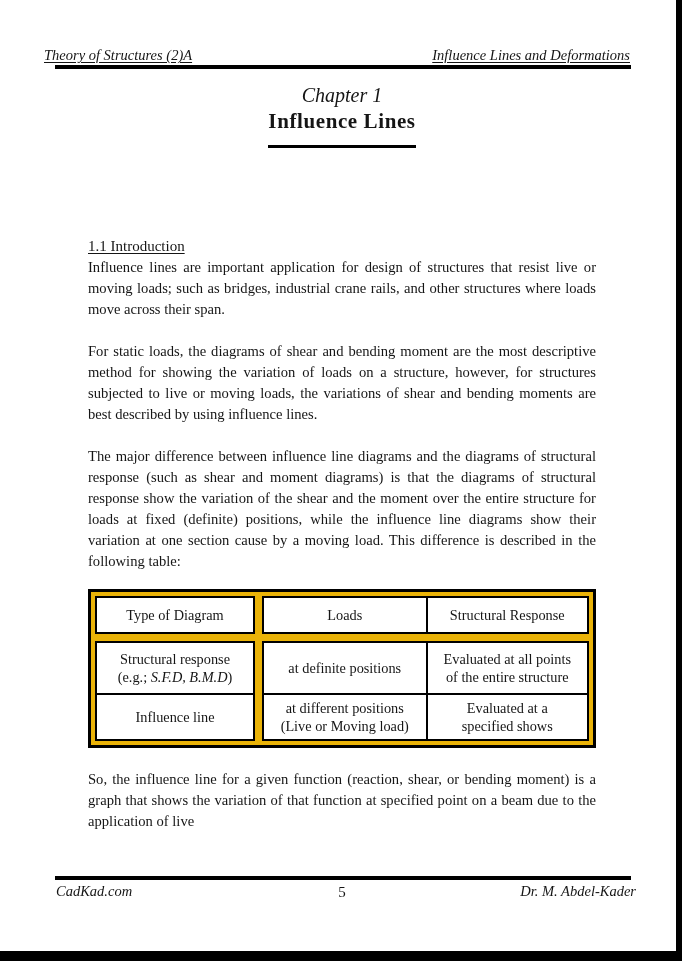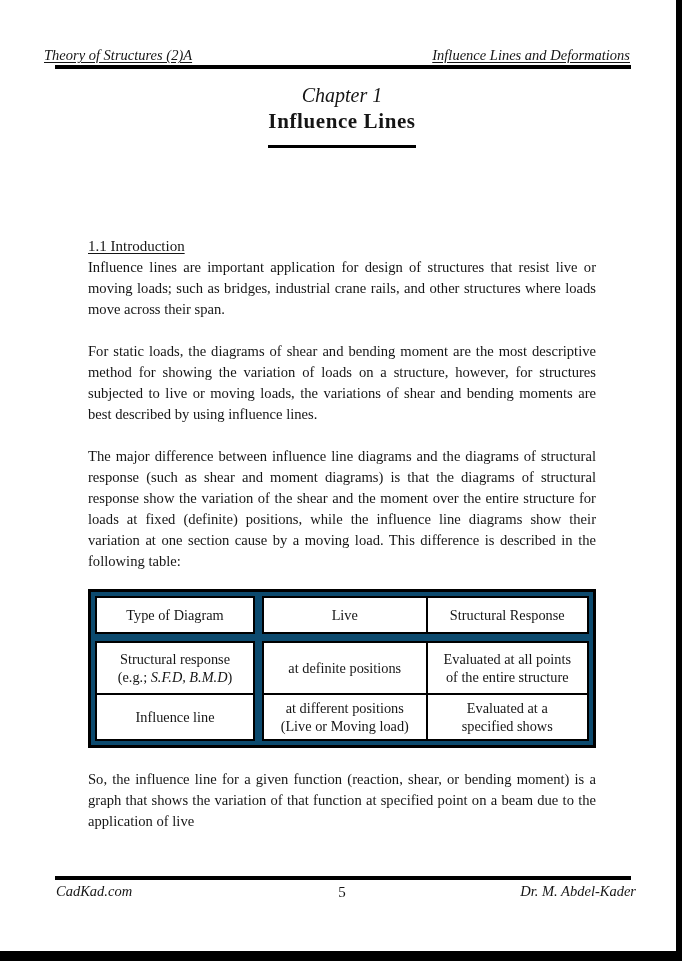--- a/index.html
+++ b/index.html
@@ -69,21 +69,21 @@
     margin-top: 21px;
   }
   .body-para.first { margin-top: 0; }
   .u { text-underline-offset: 2px; margin-top: 45px; }
   .it { font-style: italic; }
 
   
   .t-outer {
     margin-top: 17px;
     border: 3px solid #000;
-    background: #0c4a6e;
+    background: #eab308;
     padding: 4px;
     display: grid;
     grid-template-columns: 160px 1fr;
     grid-template-rows: 38px 100px;
     gap: 7px;
     font-size: 14.3px;
     line-height: 18px;
     text-align: right;
   }
   .t-box { background: #fff; border: 2px solid #000; }
@@ -139,21 +139,21 @@
 
     <p class="body-para first">Influence lines are important application for design of structures that resist live or moving loads; such as bridges, industrial crane rails, and other structures where loads move across their span.</p>
 
     <p class="body-para">For static loads, the diagrams of shear and bending moment are the most descriptive method for showing the variation of loads on a structure, however, for structures subjected to live or moving loads, the variations of shear and bending moments are best described by using influence lines.</p>
 
     <p class="body-para"><span>The major difference between influence line diagrams and the diagrams of structural response (such as shear and moment diagrams) is that the diagrams of structural response show the variation of the shear and the moment </span><span class="u">over the entire structure</span><span> for loads at fixed (definite) positions, while the influence line diagrams show their variation </span><span class="u">at one section</span><span> cause by a moving load. This difference is described in the following table:</span></p>
 
     <div class="t-outer">
       <div class="t-box t-center">Type of Diagram</div>
       <div class="t-box t-head-right">
-        <div>Live</div>
+        <div>Loads</div>
         <div>Structural Response</div>
       </div>
       <div class="t-box t-body-left">
         <div>
           <span>Structural response</span>
           <span><span>(e.g.; </span><span class="it">S.F.D, B.M.D</span><span>)</span></span>
         </div>
         <div>
           <span>Influence line</span>
         </div>

